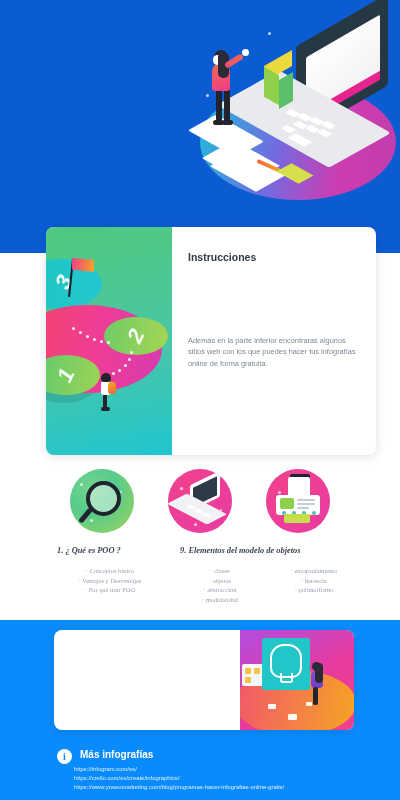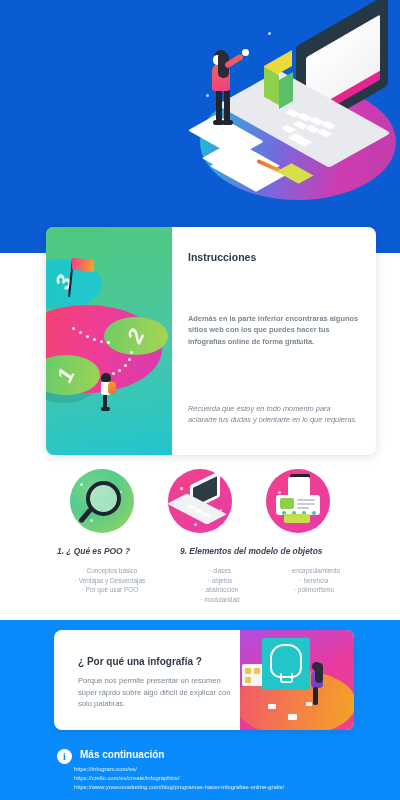--- a/index.html
+++ b/index.html
@@ -345,22 +345,21 @@
 
         <div class="boy-leg"></div>
         <div class="boy-shoe"></div>
         <div class="boy-body"></div>
         <div class="boy-pack"></div>
         <div class="boy-head"></div>
       </div>
 
       <div class="instr-body">
         <div class="instr-title">Instrucciones</div>
-        <div class="instr-p" style="top:86px;font-weight:bold;">Además en la parte inferior encontraras algunos sitios web con los que puedes hacer tus infografías online de forma gratuita.</div>
-        <div class="instr-p italic" style="top:176px;">Recuerda que estoy en todo momento para aclararte tus dudas y orientarte en lo que requieras.</div>
+        <div class="instr-p" style="top:108px;">Además en la parte inferior encontraras algunos sitios web con los que puedes hacer tus infografías online de forma gratuita.</div>
       </div>
     </div>
 
     <div class="icons" style="top:212px;">
 
       <div class="icon-circle ic-green" style="left:70px;top:4px;">
         <div class="sparkle" style="left:10px;top:14px;width:3px;height:3px;"></div>
         <div class="sparkle" style="left:50px;top:22px;width:2px;height:2px;"></div>
         <div class="sparkle" style="left:20px;top:50px;width:3px;height:3px;"></div>
         <div class="mg-glass"></div>
@@ -390,21 +389,21 @@
         <div class="pr-line" style="left:31px;top:34px;width:18px;height:2px;"></div>
         <div class="pr-line" style="left:31px;top:38px;width:12px;height:2px;"></div>
         <div class="pr-dot" style="left:16px;top:42px;"></div>
         <div class="pr-dot" style="left:26px;top:42px;"></div>
         <div class="pr-dot" style="left:36px;top:42px;"></div>
         <div class="pr-dot" style="left:46px;top:42px;"></div>
         <div class="pr-tray"></div>
       </div>
     </div>
 
-    <div class="topics" style="top:293px;">
+    <div class="topics" style="top:293px;font-family:Liberation Serif, serif;">
       <div class="topic-h" style="left:57px;top:0;">1. ¿ Qué es POO ?</div>
       <div class="topic-h" style="left:180px;top:0;">9. Elementos del modelo de objetos</div>
 
       <div class="bullets" style="left:45px;top:20px;width:130px;">
         <div>· Conceptos básico</div>
         <div>· Ventajas y Desventajas</div>
         <div>· Por qué usar POO</div>
       </div>
 
       <div class="bullets" style="left:180px;top:20px;width:80px;">
@@ -419,22 +418,20 @@
         <div>· herencia</div>
         <div>· polimorfismo</div>
       </div>
     </div>
   </div>
 
   <div class="blue-strip"></div>
 
   <div class="why-wrap">
     <div class="why-card">
-      <div class="why-title">¿ Por qué una infografía ?</div>
-      <div class="why-p">Porque nos permite presentar un resumen súper rápido sobre algo difícil de explicar con solo palabras.</div>
 
       <div class="why-art">
         <div class="why-ellipse"></div>
         <div class="why-board"></div>
         <div class="why-note" style="left:5px;top:38px;width:6px;height:6px;"></div>
         <div class="why-note" style="left:14px;top:38px;width:6px;height:6px;"></div>
         <div class="why-note" style="left:5px;top:47px;width:6px;height:6px;"></div>
         <div class="why-panel"></div>
         <div class="why-bulb"></div>
         <div class="why-bulb-base"></div>
@@ -444,20 +441,20 @@
         <div class="why-girl-hair"></div>
         <div class="conf" style="left:28px;top:74px;width:8px;height:5px;"></div>
         <div class="conf" style="left:48px;top:84px;width:9px;height:6px;"></div>
         <div class="conf" style="left:66px;top:72px;width:6px;height:4px;"></div>
       </div>
     </div>
   </div>
 
   <div class="footer"></div>
   <div class="info-icon">i</div>
-  <div class="info-title">Más continuación</div>
+  <div class="info-title">Más infografías</div>
   <div class="links">
     <a class="link" href="#">https://infogram.com/es/</a>
     <a class="link" href="#">https://crello.com/es/create/infographics/</a>
     <a class="link" href="#">https://www.yoseomarketing.com/blog/programas-hacer-infografias-online-gratis/</a>
   </div>
 
 </div>
 
 </body></html>

